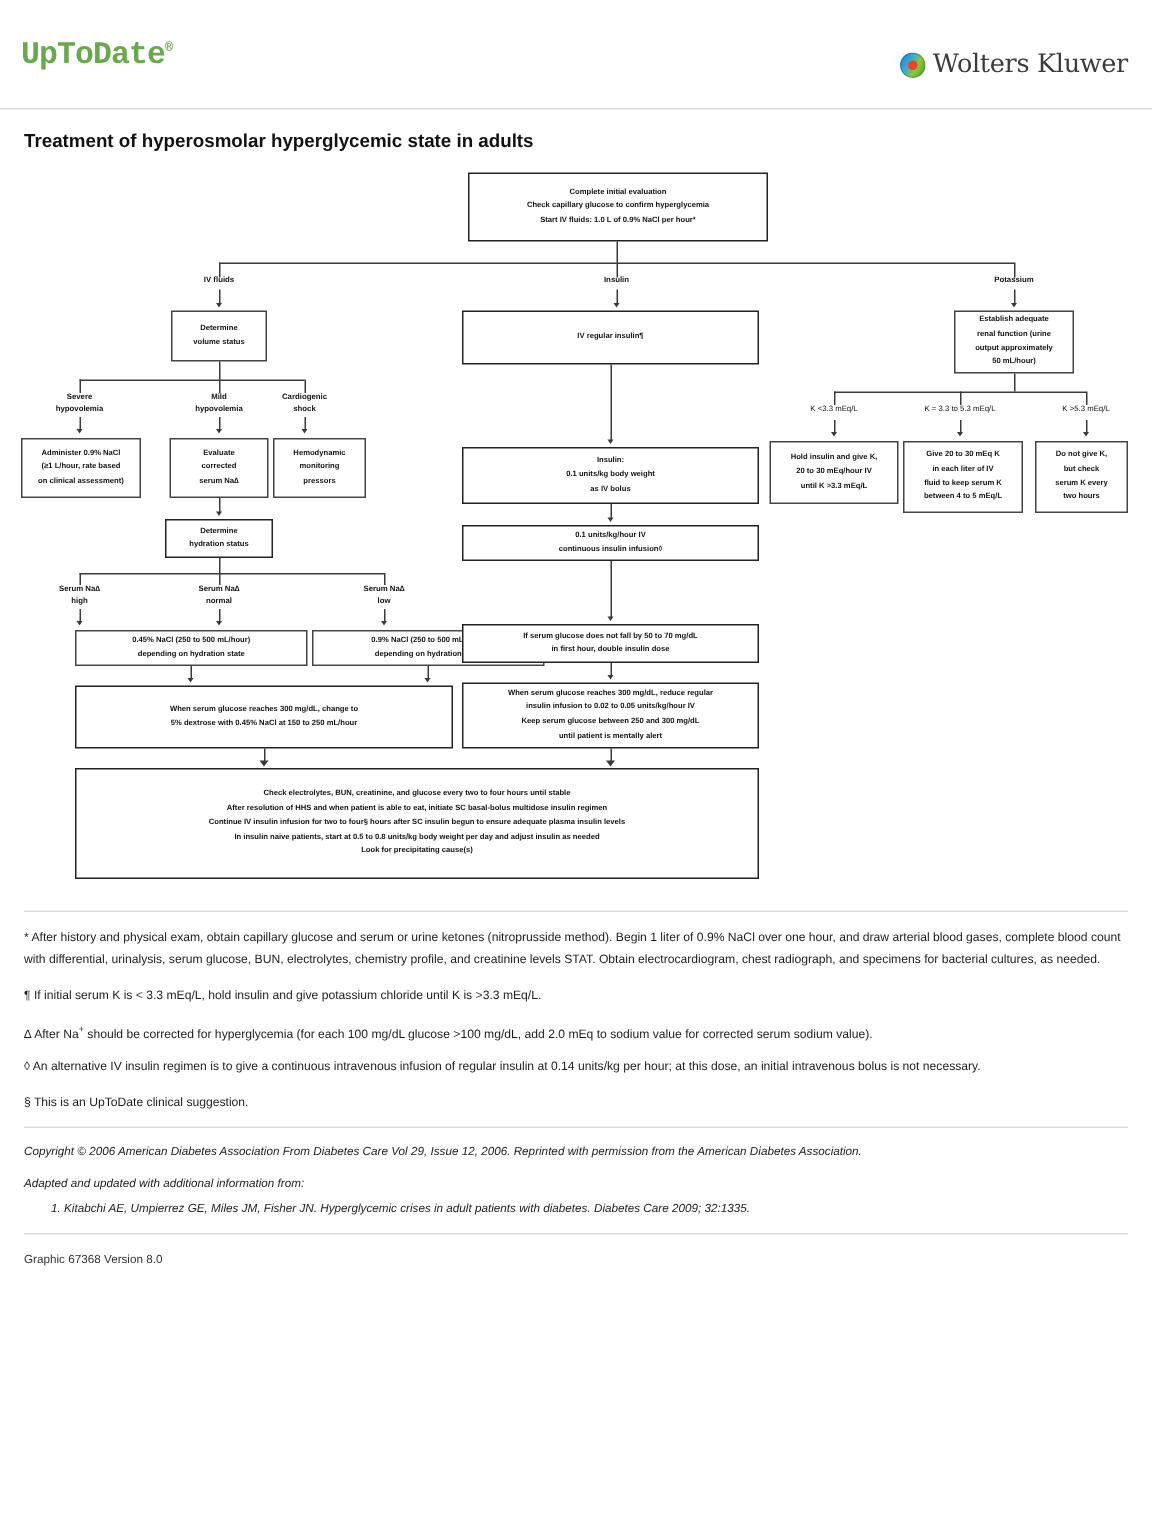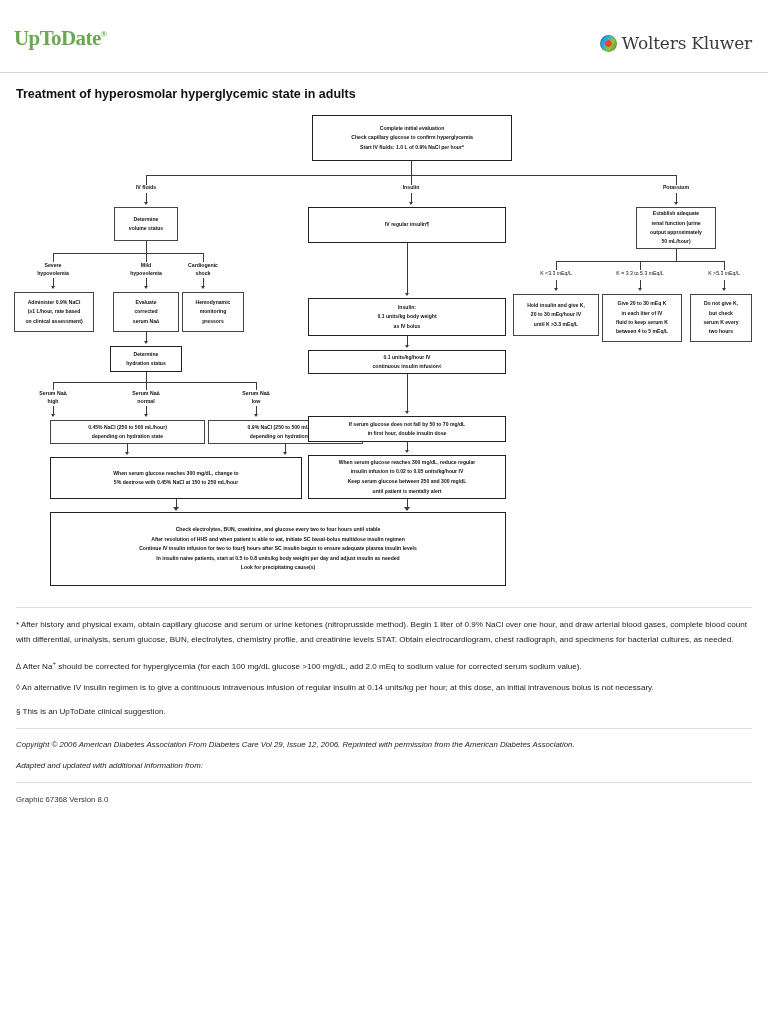--- a/index.html
+++ b/index.html
@@ -19,21 +19,21 @@
   
   .hdr {
     position: absolute;
     left: 0; top: 0; right: 0;
     height: 72px;
     border-bottom: 1px solid #d8d8d8;
   }
   .logo-utd {
     position: absolute;
     left: 14px; top: 26px;
-    font-family: Liberation Serif, serif;
+    font-family: Liberation Mono, monospace;
     font-size: 21px;
     font-weight: bold;
     letter-spacing: -0.6px;
     color: #6aa84f;
     white-space: nowrap;
   }
   .logo-utd .reg { font-size: 9px; vertical-align: super; }
   .reprint {
     position: absolute;
     left: 92px; top: 30px;
@@ -375,29 +375,31 @@
     <span class="ln">After resolution of HHS and when patient is able to eat, initiate SC basal-bolus multidose insulin regimen</span>
     <span class="ln">Continue IV insulin infusion for two to four§ hours after SC insulin begun to ensure adequate plasma insulin levels</span>
     <span class="ln">In insulin naive patients, start at 0.5 to 0.8 units/kg body weight per day and adjust insulin as needed</span>
     <span class="ln">Look for precipitating cause(s)</span>
   </div>
 </div>
 
 <div class="notes">
   <hr class="rule">
   <p style="margin-top:9px;">* After history and physical exam, obtain capillary glucose and serum or urine ketones (nitroprusside method). Begin 1 liter of 0.9% NaCl over one hour, and draw arterial blood gases, complete blood count with differential, urinalysis, serum glucose, BUN, electrolytes, chemistry profile, and creatinine levels STAT. Obtain electrocardiogram, chest radiograph, and specimens for bacterial cultures, as needed.</p>
+  <p style="margin-top:9px;">¶ If initial serum K is &lt; 3.3 mEq/L, hold insulin and give potassium chloride until K is &gt;3.3 mEq/L.</p>
   <p style="margin-top:9px;">
     <span>∆ After Na</span><span class="sup">+</span><span> should be corrected for hyperglycemia (for each 100 mg/dL glucose &gt;100 mg/dL, add 2.0 mEq to sodium value for corrected serum sodium value).</span>
   </p>
   <p style="margin-top:6px;">◊ An alternative IV insulin regimen is to give a continuous intravenous infusion of regular insulin at 0.14 units/kg per hour; at this dose, an initial intravenous bolus is not necessary.</p>
   <p style="margin-top:9px;">§ This is an UpToDate clinical suggestion.</p>
 
   <hr class="rule">
 
   <div class="cite">
     <p>Copyright © 2006 American Diabetes Association From Diabetes Care Vol 29, Issue 12, 2006. Reprinted with permission from the American Diabetes Association.</p>
     <p style="margin-top:7px;">Adapted and updated with additional information from:</p>
+    <p class="indent">1. Kitabchi AE, Umpierrez GE, Miles JM, Fisher JN. Hyperglycemic crises in adult patients with diabetes. Diabetes Care 2009; 32:1335.</p>
   </div>
 
   <hr class="rule">
 
   <p class="graphic-id">Graphic 67368 Version 8.0</p>
 </div>
 
 </body></html>

